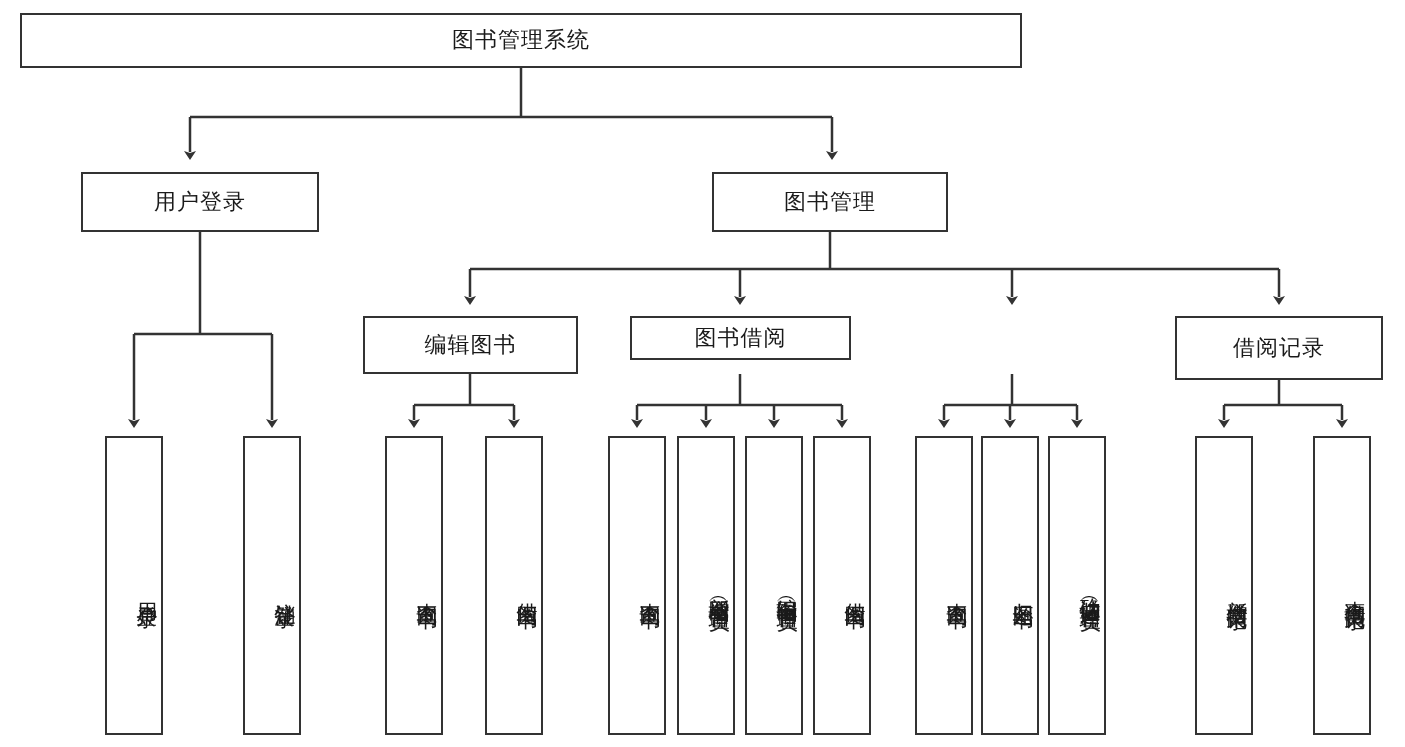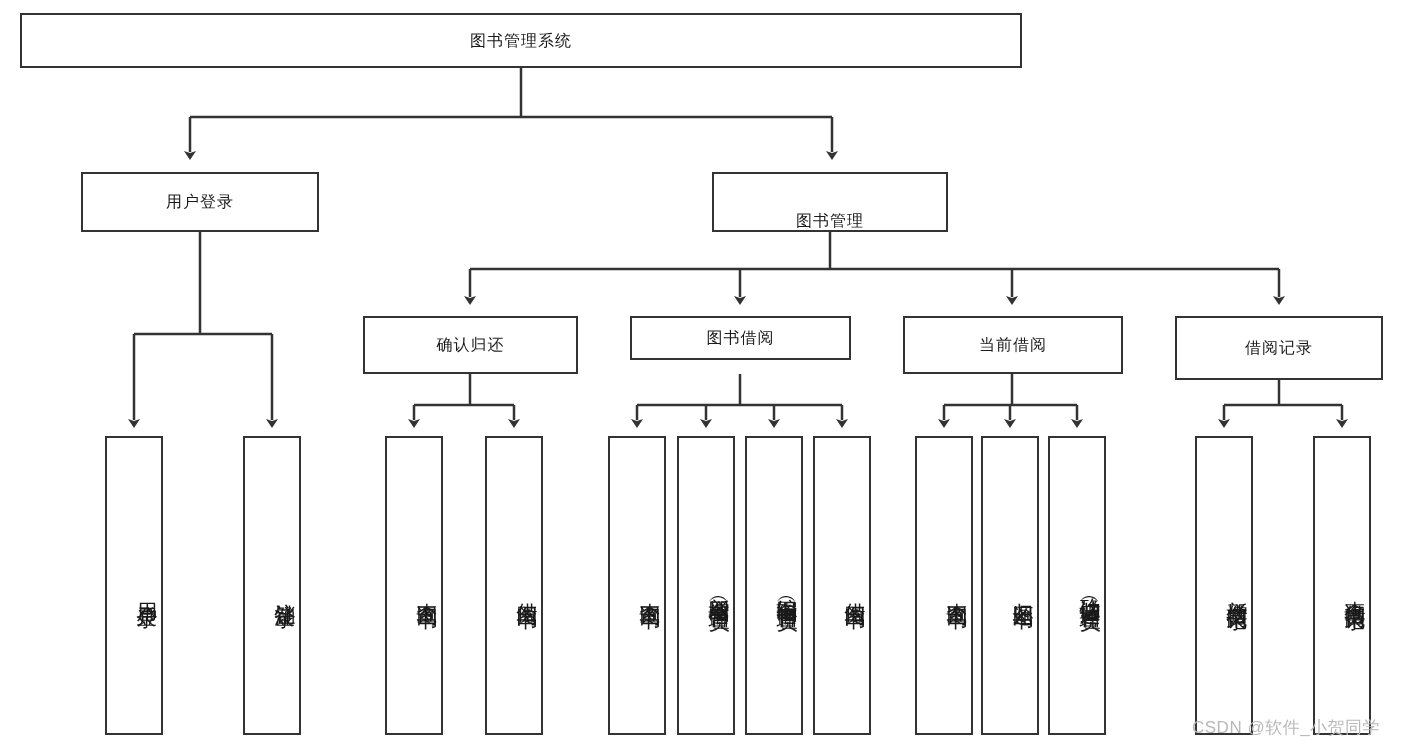--- a/index.html
+++ b/index.html
@@ -31,21 +31,21 @@
     box-sizing: border-box;
     background: #ffffff;
     border: 2px solid #333333;
     display: flex;
     align-items: center;
     justify-content: center;
     color: #1a1a1a;
     z-index: 2;
   }
   .node.horiz {
-    font-size: 16px;
+    font-size: 22px;
     letter-spacing: 1px;
     line-height: 1.2;
   }
   .node.vert {
     writing-mode: vertical-rl;
     text-orientation: upright;
     font-size: 21px;
     letter-spacing: 2px;
     align-items: flex-start;
     justify-content: center;
@@ -123,35 +123,32 @@
   </svg>
 
   <div class="node horiz" style="left:20px; top:13px; width:1002px; height:55px;">
     <span>图书管理系统</span>
   </div>
 
   <div class="node horiz" style="left:81px; top:172px; width:238px; height:60px;">
     <span>用户登录</span>
   </div>
 
-  <div class="node horiz" style="left:712px; top:172px; width:236px; height:60px;align-items:flex-end;">
+  <div class="node horiz" style="left:712px; top:172px; width:236px; height:60px;">
     <span>图书管理</span>
   </div>
 
   <div class="node horiz" style="left:363px; top:316px; width:215px; height:58px;">
-    <span>确认归还</span>
+    <span>编辑图书</span>
   </div>
 
   <div class="node horiz" style="left:630px; top:316px; width:221px; height:44px;">
     <span>图书借阅</span>
   </div>
 
-  <div class="node horiz" style="left:903px; top:316px; width:220px; height:58px;">
-    <span>当前借阅</span>
-  </div>
 
   <div class="node horiz" style="left:1175px; top:316px; width:208px; height:64px;">
     <span>借阅记录</span>
   </div>
 
   <div class="node vert" style="left:105px; top:436px; width:58px; height:299px;">
     <span>用户登录</span>
   </div>
 
   <div class="node vert" style="left:243px; top:436px; width:58px; height:299px;">
@@ -195,15 +192,14 @@
   </div>
 
   <div class="node vert" style="left:1195px; top:436px; width:58px; height:299px;">
     <span>新增借阅记录</span>
   </div>
 
   <div class="node vert" style="left:1313px; top:436px; width:58px; height:299px;">
     <span>查询借阅记录</span>
   </div>
 
-  <div class="watermark">CSDN @软件_小贺同学</div>
 
 </div>
 
 </body></html>

